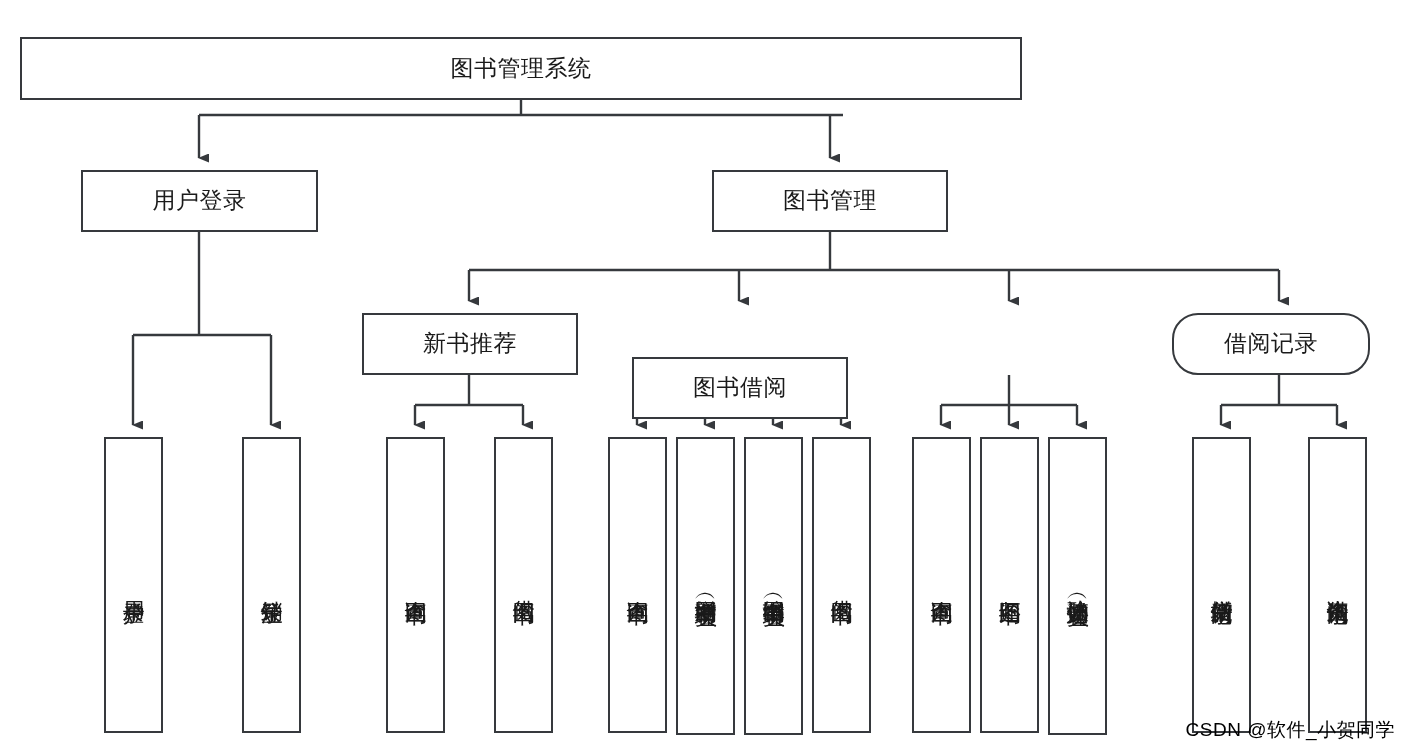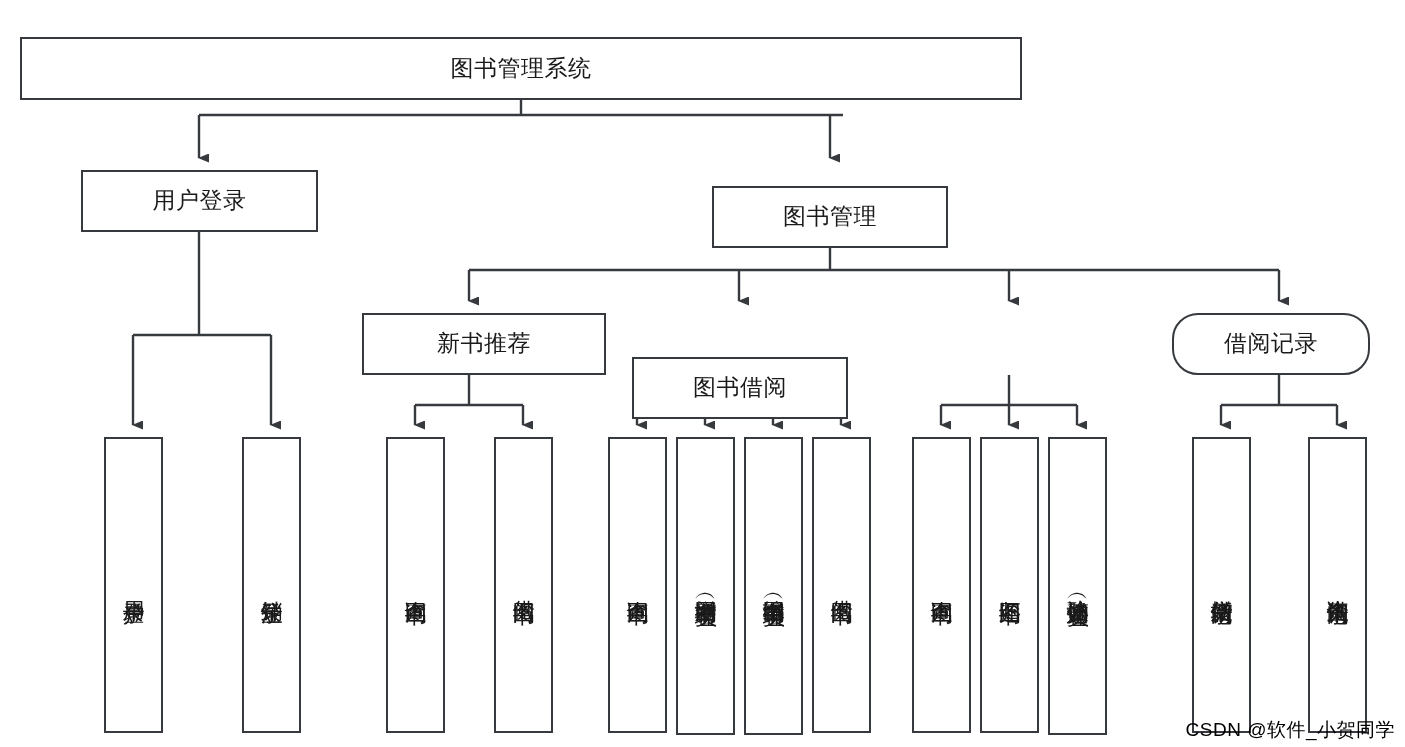--- a/index.html
+++ b/index.html
@@ -130,25 +130,25 @@
   </svg>
 
   <div class="node h" style="left:20px; top:13px; width:1002px; height:63px;margin-top:24px;">
     <span class="node-label">图书管理系统</span>
   </div>
 
   <div class="node h" style="left:81px; top:170px; width:237px; height:62px;">
     <span class="node-label">用户登录</span>
   </div>
 
-  <div class="node h" style="left:712px; top:186px; width:236px; height:62px;">
+  <div class="node h" style="left:712px; top:170px; width:236px; height:62px;">
     <span class="node-label">图书管理</span>
   </div>
 
-  <div class="node h" style="left:362px; top:313px; width:244px; height:62px;">
+  <div class="node h" style="left:362px; top:313px; width:216px; height:62px;">
     <span class="node-label">新书推荐</span>
   </div>
 
   <div class="node h" style="left:632px; top:313px; width:216px; height:62px;margin-top:44px;">
     <span class="node-label">图书借阅</span>
   </div>
 
 
   <div class="node h" style="left:1172px; top:313px; width:198px; height:62px;border-radius:26px;">
     <span class="node-label">借阅记录</span>

